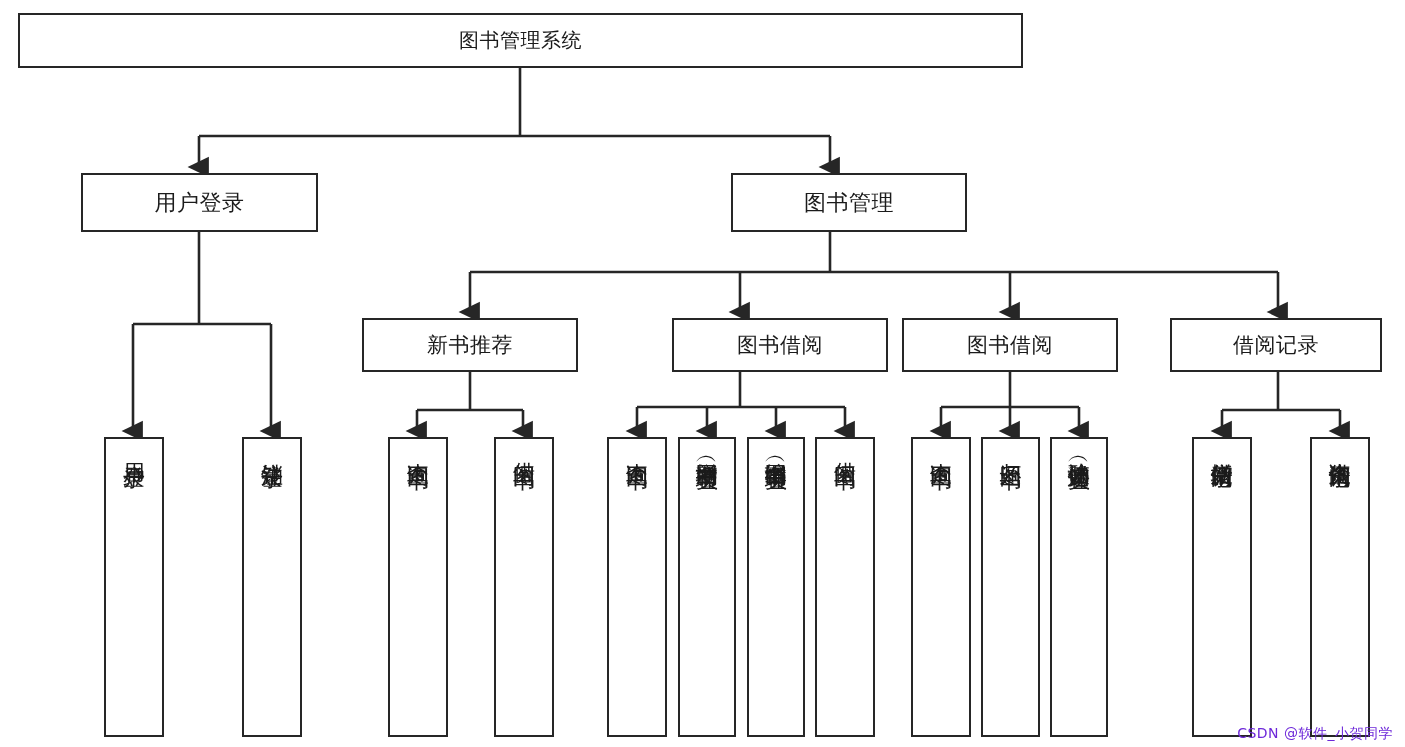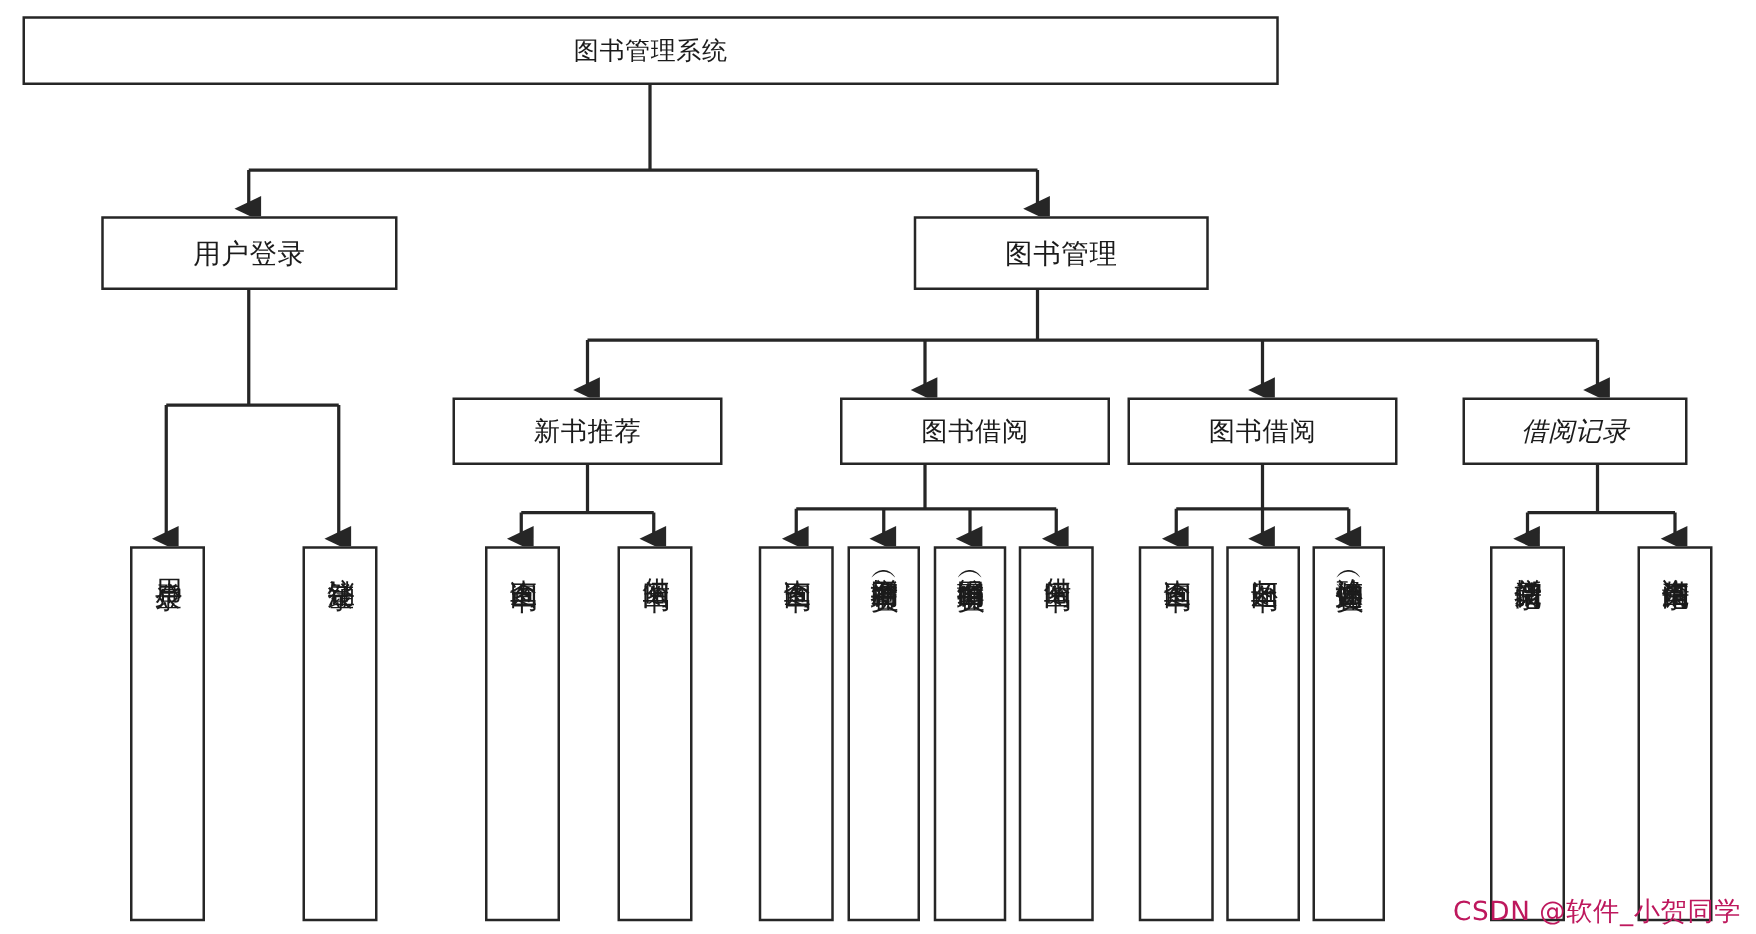--- a/index.html
+++ b/index.html
@@ -57,22 +57,22 @@
     white-space: nowrap;
   }
   .node-leaf.tall .label {
     line-height: 1.24;
     letter-spacing: 1px;
   }
   #watermark {
     position: absolute;
     right: 12px;
     bottom: 4px;
-    font-size: 21px;
-    color: #be185d;
+    font-size: 14px;
+    color: #6d28d9;
     letter-spacing: 0.5px;
     white-space: nowrap;
   }
 </style>
 </head>
 <body>
 
 <div id="canvas">
 
   <svg id="wires" viewBox="0 0 1405 747" xmlns="http://www.w3.org/2000/svg">
@@ -140,21 +140,21 @@
 
   <div class="node node-l3" style="left:362px; top:318px; width:216px; height:54px;">
     <span class="label">新书推荐</span>
   </div>
   <div class="node node-l3" style="left:632px; top:318px; width:216px; height:54px;margin-left:40px;">
     <span class="label">图书借阅</span>
   </div>
   <div class="node node-l3" style="left:902px; top:318px; width:216px; height:54px;">
     <span class="label">图书借阅</span>
   </div>
-  <div class="node node-l3" style="left:1170px; top:318px; width:180px; height:54px;font-style:italic;">
+  <div class="node node-l3" style="left:1170px; top:318px; width:212px; height:54px;">
     <span class="label">借阅记录</span>
   </div>
 
   <div class="node node-leaf" style="left:104px; top:437px; width:60px; height:300px;">
     <span class="label">用户登录</span>
   </div>
   <div class="node node-leaf" style="left:242px; top:437px; width:60px; height:300px;">
     <span class="label">注销登录</span>
   </div>
 

